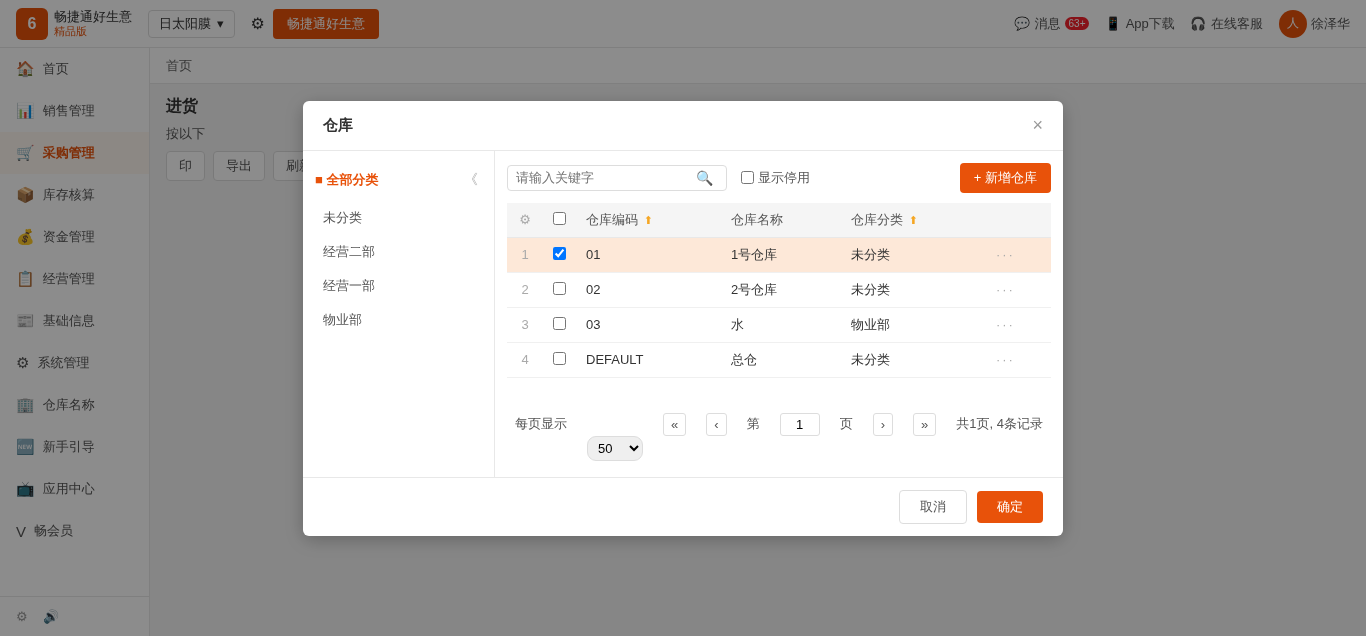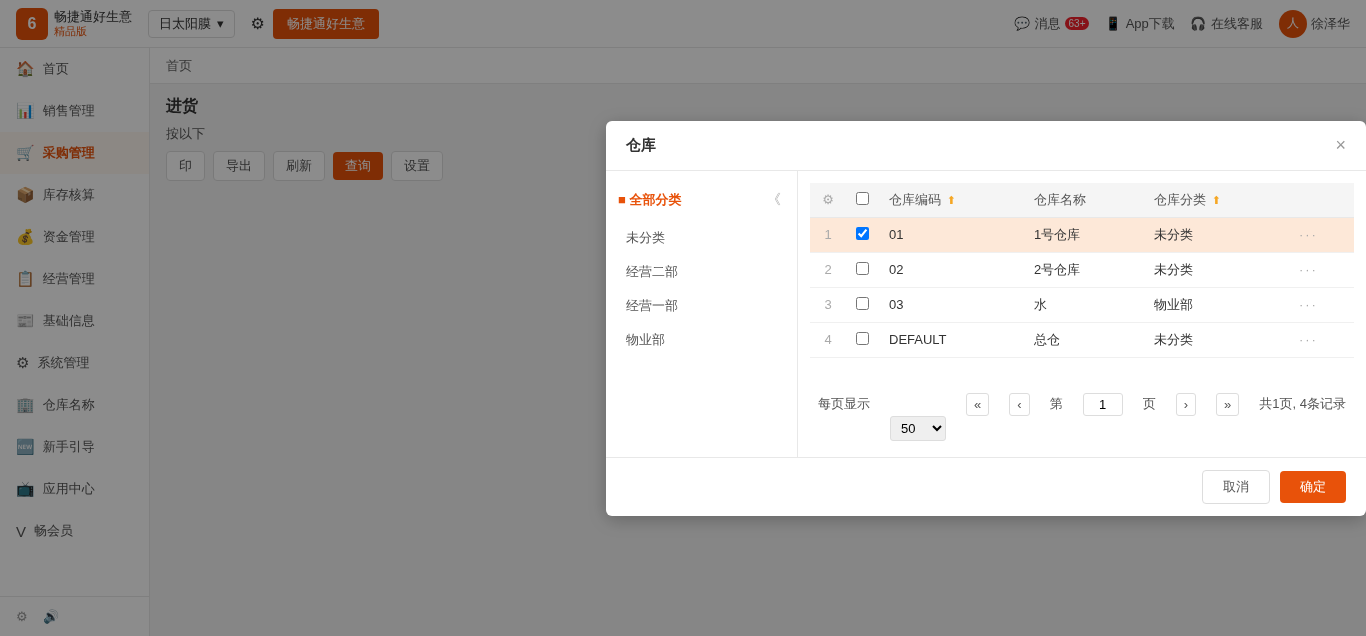--- a/index.html
+++ b/index.html
@@ -89,21 +89,21 @@
     .breadcrumb-item { font-size: 13px; color: #666; cursor: pointer; }
     .content-body { padding: 12px 16px; }
     .page-title { font-size: 16px; font-weight: bold; color: #333; margin-bottom: 8px; }
     .filter-row { display: flex; align-items: center; gap: 8px; margin-bottom: 8px; font-size: 13px; color: #555; }
 
     
     .overlay {
       position: fixed; top: 0; left: 0; right: 0; bottom: 0;
       background: rgba(0,0,0,0.45);
       z-index: 100;
-      display: flex; align-items: center; justify-content: flex-end;
+      display: flex; align-items: center; justify-content: center;
     }
 
     
     .modal {
       background: #fff;
       border-radius: 6px;
       width: 760px;
       max-height: 560px;
       display: flex; flex-direction: column;
       box-shadow: 0 4px 20px rgba(0,0,0,0.25);
@@ -191,21 +191,21 @@
     }
     .page-btn {
       border: 1px solid #ddd; background: #fff; color: #555;
       border-radius: 3px; padding: 3px 7px; cursor: pointer; font-size: 13px;
     }
     .page-input {
       width: 40px; text-align: center; border: 1px solid #ddd; border-radius: 3px;
       padding: 3px 4px; font-size: 13px;
     }
     .page-size-select {
-      border: 1px solid #ddd; border-radius: 3px; padding: 3px 6px; font-size: 13px; margin-top: 48px;
+      border: 1px solid #ddd; border-radius: 9px; padding: 3px 6px; font-size: 13px; margin-top: 48px;
     }
 
     
     .modal-footer {
       padding: 12px 20px;
       border-top: 1px solid #e8e8e8;
       display: flex; align-items: center; justify-content: flex-end; gap: 10px;
     }
     .cancel-btn {
       border: 1px solid #ddd; background: #fff; color: #555;
@@ -367,20 +367,31 @@
           <button class="cat-collapse-btn">《</button>
         </div>
         <div class="cat-item">未分类</div>
         <div class="cat-item">经营二部</div>
         <div class="cat-item">经营一部</div>
         <div class="cat-item">物业部</div>
       </div>
 
       <div class="table-area">
 
+        <div class="table-toolbar">
+          <div class="search-box">
+            <input type="text" placeholder="请输入关键字" style="">
+            <span class="search-icon">🔍</span>
+          </div>
+          <div class="show-disabled">
+            <input type="checkbox" style="">
+            <span>显示停用</span>
+          </div>
+          <button class="add-btn">+ 新增仓库</button>
+        </div>
 
         <table class="data-table">
           <thead>
             <tr>
               <th class="row-num">
                 <span style="cursor:pointer;">⚙</span>
               </th>
               <th class="cb-col">
                 <input type="checkbox" style="">
               </th>

